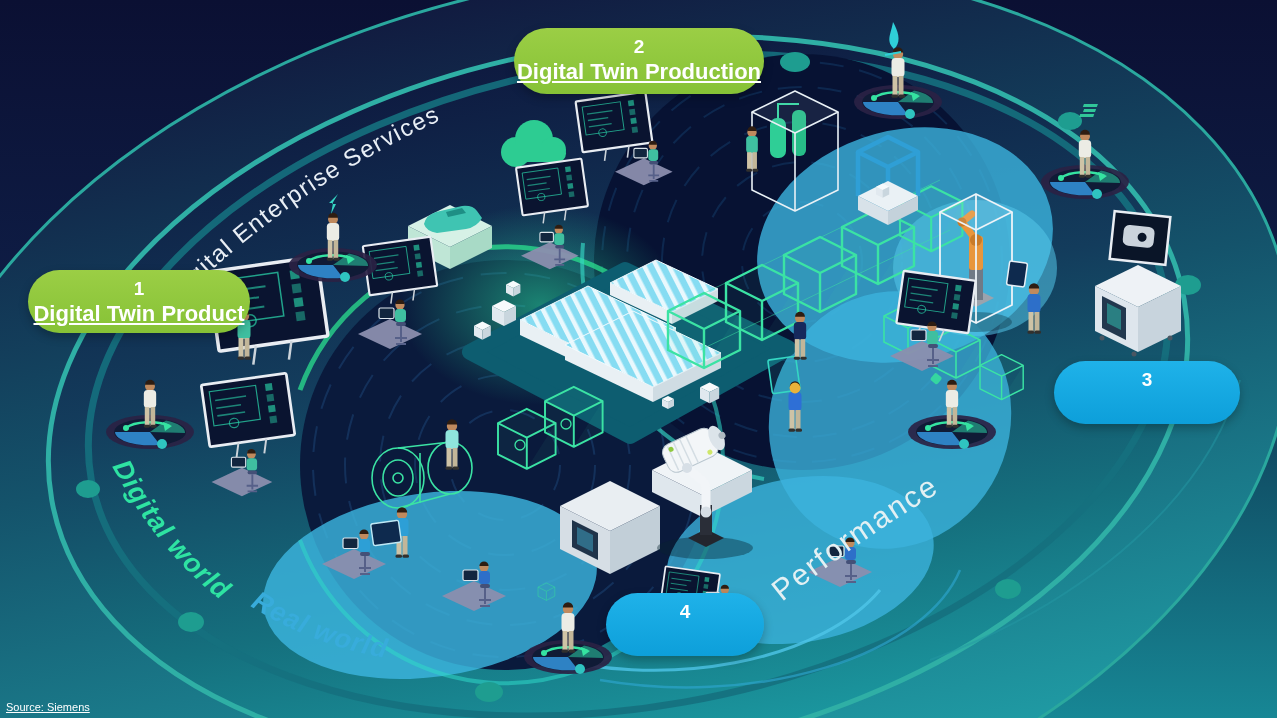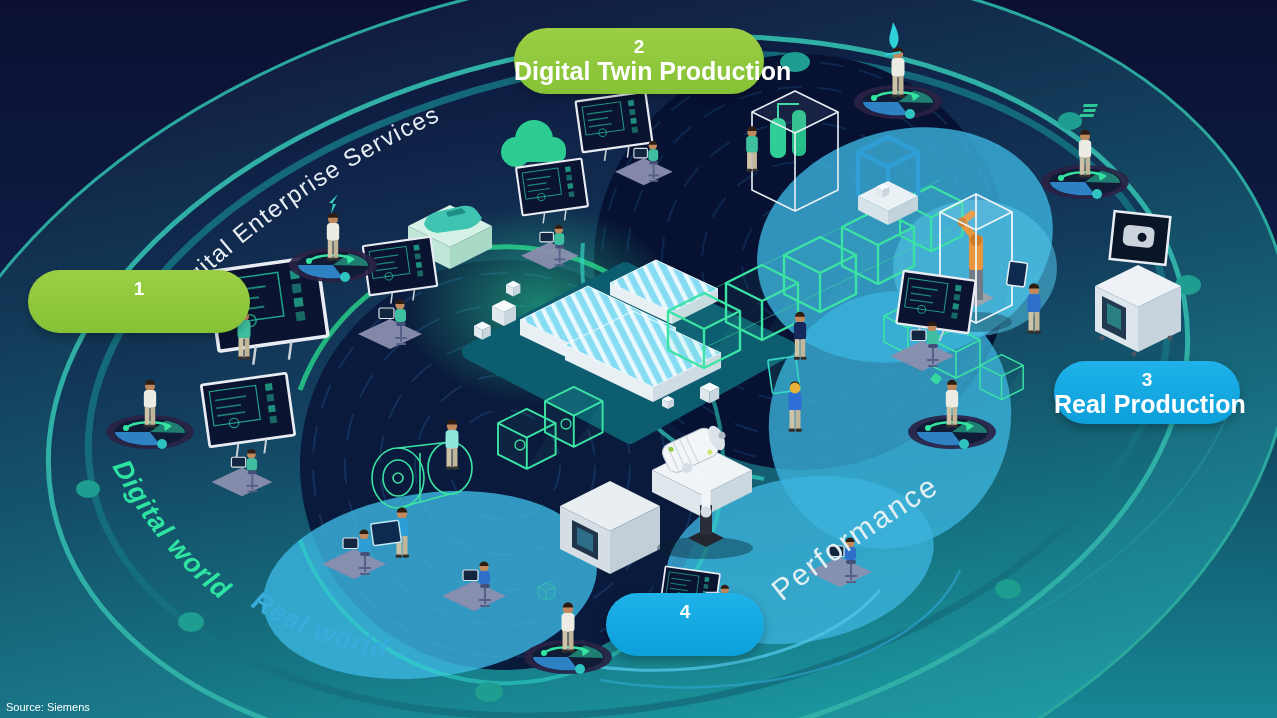--- a/index.html
+++ b/index.html
@@ -5,22 +5,22 @@
   html,body{margin:0;padding:0;background:#0B1033;}
   #stage{position:relative;width:1277px;height:718px;overflow:hidden;
          font-family:"Liberation Sans",sans-serif;}
   #scene{position:absolute;left:0;top:0;}
   .badge{position:absolute;border-radius:34px;color:#fff;text-align:center;
          font-weight:bold;padding-top:7px;box-sizing:border-box;
          box-shadow:0 4px 10px rgba(0,0,0,.25);}
   .badge.green{background:linear-gradient(180deg,#9BCE45,#86C236);}
   .badge.blue{background:linear-gradient(180deg,#1FB2E9,#0D9FDA);}
   .badge .num{font-size:19px;line-height:24px;}
-  .badge .lbl{font-size:25px;line-height:25px;white-space:nowrap;}
-  #src{position:absolute;left:6px;top:701px;color:#FFFFFF;font-size:11px;}
+  .badge .lbl{font-size:22px;line-height:25px;white-space:nowrap;text-decoration:underline;}
+  #src{position:absolute;left:6px;top:701px;color:#FFFFFF;font-size:11px;text-decoration:underline;}
   svg text{font-family:"Liberation Sans",sans-serif;}
 </style>
 </head>
 <body>
 
 <div id="stage">
 <svg id="scene" width="1277" height="718" viewBox="0 0 1277 718">
 <defs>
   <linearGradient id="bgGrad" x1="0" y1="0" x2="0" y2="1">
     <stop offset="0" stop-color="#0B1033"></stop>
@@ -441,27 +441,27 @@
     <textPath href="#p_perf">Performance</textPath></text>
   <text font-size="27" font-weight="bold" font-style="italic" fill="#2EE3A2" letter-spacing="1">
     <textPath href="#p_dig">Digital world</textPath></text>
   <text font-size="27" font-weight="bold" font-style="italic" fill="#38ACDB" letter-spacing="1">
     <textPath href="#p_real">Real world</textPath></text>
 </g>
 </svg>
 
 <div class="badge green" style="left:28px;top:270px;width:222px;height:63px">
   <div class="num">1</div>
+  <div class="lbl">Digital Twin Product</div>
 </div>
 <div class="badge green" style="left:514px;top:28px;width:250px;height:66px">
   <div class="num">2</div>
   <div class="lbl">Digital Twin Production</div>
 </div>
 <div class="badge blue" style="left:1054px;top:361px;width:186px;height:63px">
   <div class="num">3</div>
-  <div class="lbl">Real Production</div>
 </div>
 <div class="badge blue" style="left:606px;top:593px;width:158px;height:63px">
   <div class="num">4</div>
 </div>
 
 <div id="src">Source: Siemens</div>
 </div>
 
 </body></html>

